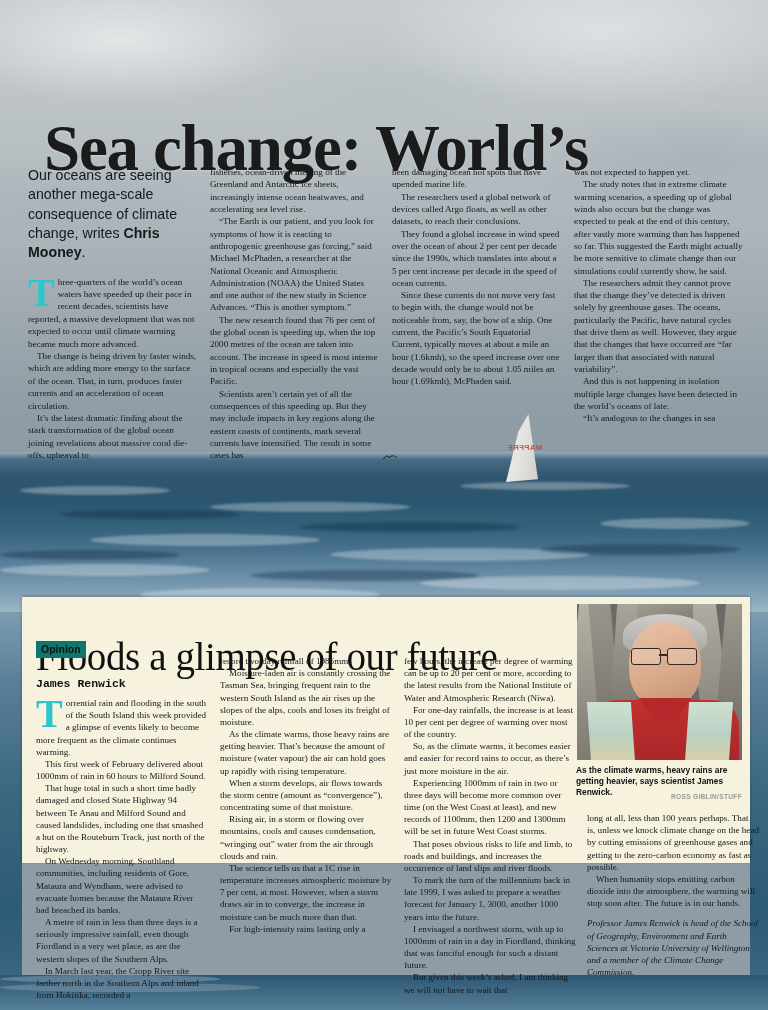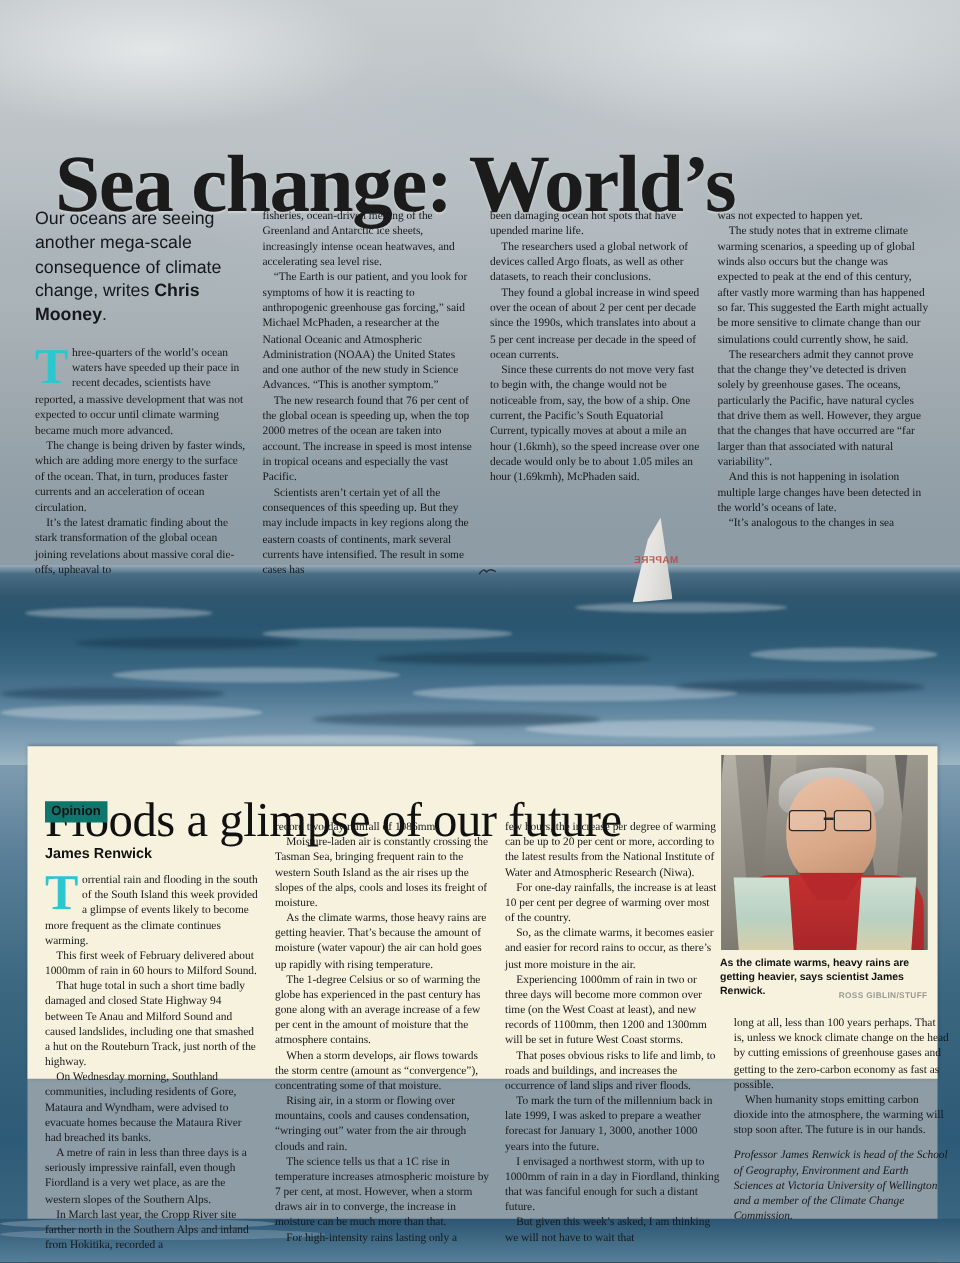--- a/index.html
+++ b/index.html
@@ -161,21 +161,21 @@
   }
 
   #opinion-badge{
     position:absolute;left:14px;top:44px;
     background:#0f766e;color:#111;
     font-family:"Liberation Sans",sans-serif;font-weight:700;font-size:10.5px;
     padding:2px 5px 2.5px 5px;display:inline-block;
   }
   #byline-name{
     position:absolute;left:14px;top:80px;
-    font-family:Liberation Sans, sans-serif;font-weight:700;font-size:11.5px;color:#111;
+    font-family:Liberation Mono, monospace;font-weight:700;font-size:11.5px;color:#111;
   }
 
   #bottom-cols{
     position:absolute;left:14px;top:58px;width:540px;
     display:flex;gap:12px;
   }
   .bcol{width:172px;}
   .bcol.first{padding-top:42px;}
   .bbody{
     font-family:"Liberation Serif",serif;
@@ -304,21 +304,20 @@
       <p class="bbody">That huge total in such a short time badly damaged and closed State Highway 94 between Te Anau and Milford Sound and caused landslides, including one that smashed a hut on the Routeburn Track, just north of the highway.</p>
       <p class="bbody">On Wednesday morning, Southland communities, including residents of Gore, Mataura and Wyndham, were advised to evacuate homes because the Mataura River had breached its banks.</p>
       <p class="bbody">A metre of rain in less than three days is a seriously impressive rainfall, even though Fiordland is a very wet place, as are the western slopes of the Southern Alps.</p>
       <p class="bbody">In March last year, the Cropp River site farther north in the Southern Alps and inland from Hokitika, recorded a</p>
     </div>
 
     <div class="bcol">
       <p class="bbody noindent">record two-day rainfall of 1086mm.</p>
       <p class="bbody">Moisture-laden air is constantly crossing the Tasman Sea, bringing frequent rain to the western South Island as the air rises up the slopes of the alps, cools and loses its freight of moisture.</p>
       <p class="bbody">As the climate warms, those heavy rains are getting heavier. That’s because the amount of moisture (water vapour) the air can hold goes up rapidly with rising temperature.</p>
-      <p class="bbody">The 1-degree Celsius or so of warming the globe has experienced in the past century has gone along with an average increase of a few per cent in the amount of moisture that the atmosphere contains.</p>
       <p class="bbody">When a storm develops, air flows towards the storm centre (amount as “convergence”), concentrating some of that moisture.</p>
       <p class="bbody">Rising air, in a storm or flowing over mountains, cools and causes condensation, “wringing out” water from the air through clouds and rain.</p>
       <p class="bbody">The science tells us that a 1C rise in temperature increases atmospheric moisture by 7 per cent, at most. However, when a storm draws air in to converge, the increase in moisture can be much more than that.</p>
       <p class="bbody">For high-intensity rains lasting only a</p>
     </div>
 
     <div class="bcol">
       <p class="bbody noindent">few hours, the increase per degree of warming can be up to 20 per cent or more, according to the latest results from the National Institute of Water and Atmospheric Research (Niwa).</p>
       <p class="bbody">For one-day rainfalls, the increase is at least 10 per cent per degree of warming over most of the country.</p>
       <p class="bbody">So, as the climate warms, it becomes easier and easier for record rains to occur, as there’s just more moisture in the air.</p>

